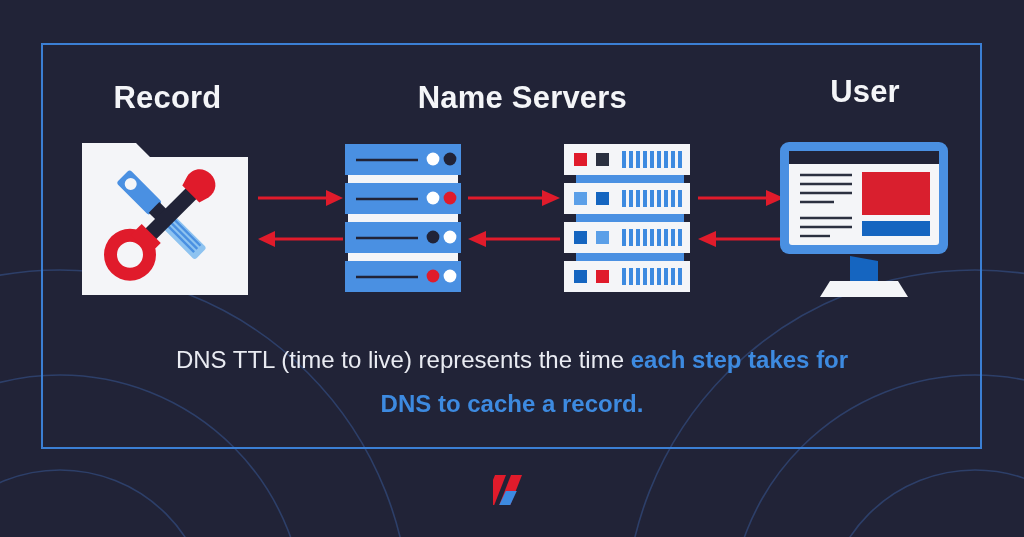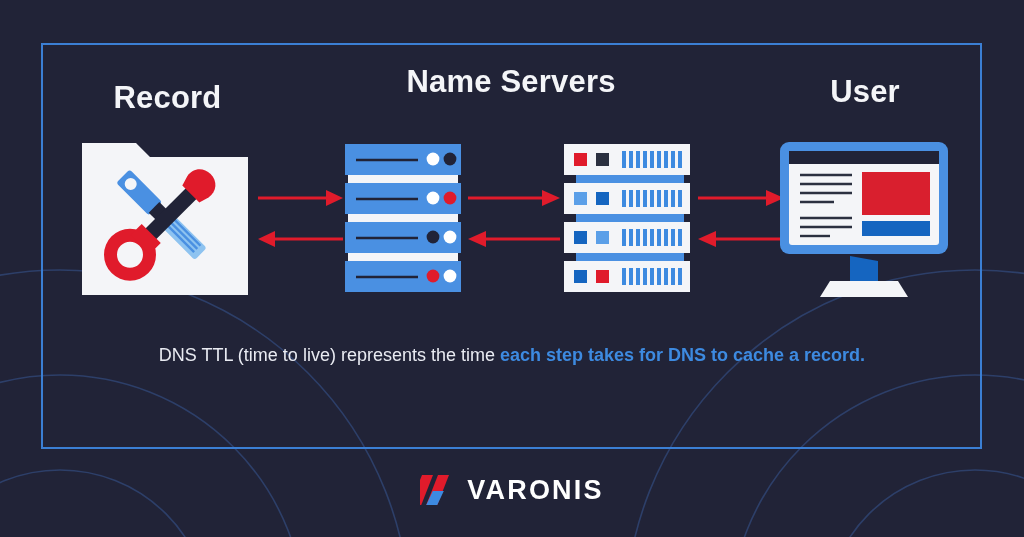--- a/index.html
+++ b/index.html
@@ -14,21 +14,21 @@
   #frame{
     position:absolute;left:41px;top:43px;width:941px;height:406px;
     border:2px solid #3b7fd4;box-sizing:border-box;
   }
 
   .col-title{
     position:absolute;color:#f4f5f8;font-size:31px;font-weight:bold;
     letter-spacing:.2px;text-align:center;white-space:nowrap;
   }
   #title-record{left:70px;top:80px;width:195px;}
-  #title-servers{left:395px;top:64px;width:232px;}
+  #title-servers{left:395px;top:80px;width:232px;text-align:right;}
   #title-user{left:770px;top:74px;width:190px;}
 
   
   #record-icon{position:absolute;left:82px;top:143px;width:166px;height:152px;}
 
   
   .arrow-grp{position:absolute;}
   #arrows-1{left:258px;top:185px;width:85px;height:62px;}
   #arrows-2{left:468px;top:185px;width:92px;height:62px;}
   #arrows-3{left:698px;top:185px;width:86px;height:62px;}
@@ -36,21 +36,21 @@
   
   #rack-blue{position:absolute;left:340px;top:140px;width:126px;height:155px;}
   #rack-white{position:absolute;left:558px;top:140px;width:138px;height:155px;}
 
   
   #monitor{position:absolute;left:778px;top:140px;width:172px;height:157px;}
 
   
   #caption{
     position:absolute;left:150px;top:338px;width:724px;
-    text-align:center;font-size:18px;line-height:34px;color:#e9ebf2;
+    text-align:center;font-size:24px;line-height:44px;color:#e9ebf2;
   }
   #caption .hl{color:#3d8ae0;font-weight:bold;}
 
   
   #logo{position:absolute;left:0;top:470px;width:1024px;height:40px;
         display:flex;align-items:center;justify-content:center;gap:9px;}
   #logo-word{color:#ffffff;font-size:27px;font-weight:bold;letter-spacing:2.2px;}
 </style>
 </head>
 <body>
@@ -264,14 +264,13 @@
 <div id="caption">
   <span>DNS TTL (time to live) represents the time </span><span class="hl">each step takes for DNS to cache a record.</span>
 </div>
 
 <div id="logo">
   <svg width="38" height="30" viewBox="0 0 38 30" xmlns="http://www.w3.org/2000/svg">
     <path d="M2 0 H13 L11 30 H0 Z" fill="#e01b2b" transform="skewX(-18)"></path>
     <path d="M18 0 H29 L27 30 H16 Z" fill="#e01b2b" transform="skewX(-18)"></path>
     <path d="M18 16 H29 L27 30 H16 Z" fill="#3d8ae0" transform="skewX(-18)"></path>
   </svg>
-  <span id="logo-word">VARONIS</span>
 </div>
 
 </body></html>

